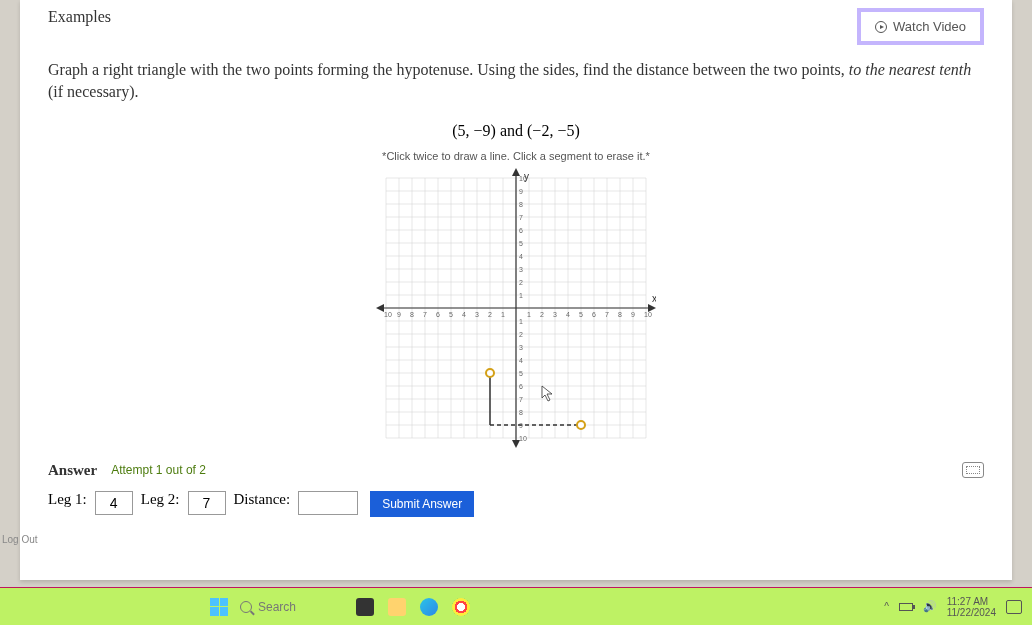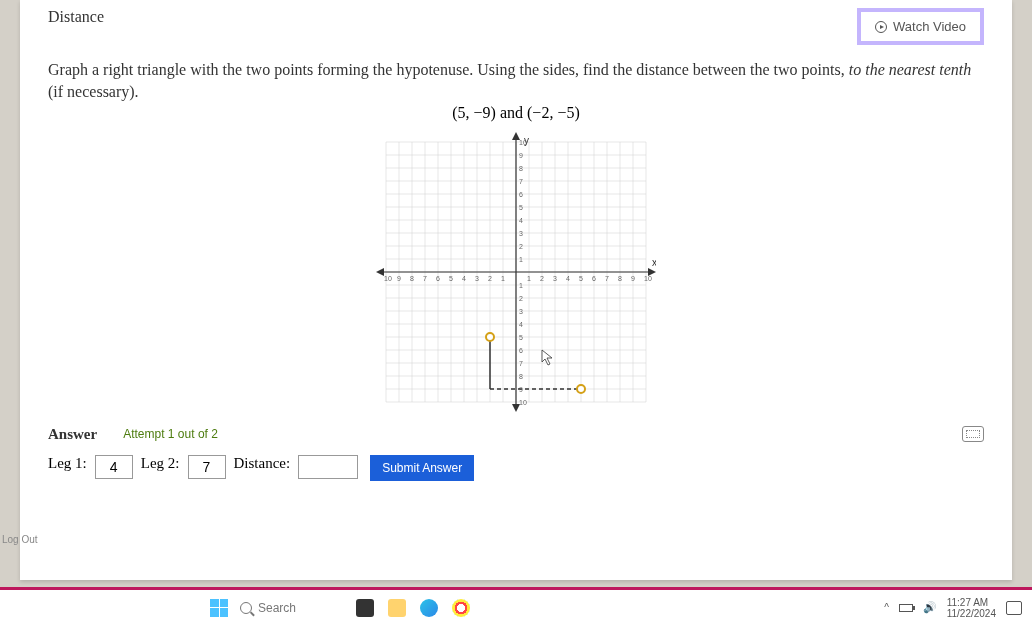--- a/index.html
+++ b/index.html
@@ -4,38 +4,38 @@
 <style>
 *{box-sizing:border-box;margin:0;padding:0}
 body{font-family:Georgia,"Times New Roman",serif;background:#d4d0c8;width:1032px;height:625px;overflow:hidden;position:relative}
 .page{background:#fff;margin:0 20px;padding:8px 28px 0 28px;height:580px;position:relative;box-shadow:0 2px 4px rgba(0,0,0,.15)}
 .top-row{display:flex;justify-content:space-between;align-items:flex-start;margin-bottom:14px}
 .q-title{font-size:16px;color:#333}
 .top-btns{display:flex;gap:10px}
 .btn{font-family:Arial,sans-serif;font-size:13px;padding:7px 14px;border:4px solid #c4b5fd;background:#fff;color:#555;cursor:pointer;display:flex;align-items:center;gap:6px}
 .play-icon{width:12px;height:12px;border:1.5px solid #555;border-radius:50%;display:inline-flex;align-items:center;justify-content:center}
 .play-icon::after{content:"";border-left:4px solid #555;border-top:2.5px solid transparent;border-bottom:2.5px solid transparent;margin-left:1px}
-.prompt{font-size:16px;color:#333;line-height:1.4;}
+.prompt{font-size:16px;color:#333;line-height:1.4;margin-bottom:18px}
 .italic{font-style:italic}
 .center{text-align:center}
 .points{font-size:16px;margin-bottom:10px}
 .hint{font-family:Arial,sans-serif;font-size:11px;color:#555;margin-bottom:6px}
 .graph-wrap{display:flex;justify-content:center;margin-bottom:14px}
 svg.graph{display:block}
-.answer-row{display:flex;align-items:center;gap:20px;font-size:15px;color:#333}
+.answer-row{display:flex;align-items:center;gap:8px;font-size:15px;color:#333}
 .answer-label{font-weight:bold}
 .attempt{font-family:Liberation Sans, sans-serif;font-size:12px;color:#4d7c0f;margin-left:6px}
 .kbd-icon{margin-left:auto;width:22px;height:16px;border:1.5px solid #888;border-radius:3px;position:relative}
 .kbd-icon::after{content:"";position:absolute;left:3px;right:3px;top:3px;bottom:3px;border:1px dotted #888}
 .inputs-row{display:flex;gap:8px;margin-top:12px;font-size:15px}
 .inputs-row input{width:38px;height:24px;border:1px solid #999;text-align:center;font-size:14px;font-family:Arial}
 .inputs-row .dist{width:60px}
 .submit{font-family:Arial,sans-serif;background:#1b5fd9;color:#fff;border:none;padding:6px 12px;font-size:12px;cursor:pointer;margin-left:4px}
 .logout{position:absolute;left:2px;top:534px;font-family:Arial,sans-serif;font-size:10px;color:#888}
-.taskbar{position:absolute;left:0;right:0;bottom:0;height:38px;background:#ffffff;border-top:3px solid #be185d;display:flex;align-items:center;padding:0 10px;font-family:"Segoe UI",Arial,sans-serif;font-size:12px;color:#444}
+.taskbar{position:absolute;left:0;right:0;bottom:0;height:38px;background:#bef264;border-top:1px solid #be185d;display:flex;align-items:center;padding:0 10px;font-family:"Segoe UI",Arial,sans-serif;font-size:12px;color:#444}
 .win{width:18px;height:18px;display:grid;grid-template:1fr 1fr/1fr 1fr;gap:1px;margin-left:200px}
 .win span:nth-child(1){background:#4cc2ff}.win span:nth-child(2){background:#4cc2ff}.win span:nth-child(3){background:#4cc2ff}.win span:nth-child(4){background:#4cc2ff}
 .search{display:flex;align-items:center;gap:6px;margin-left:12px;color:#777}
 .mag{width:12px;height:12px;border:1.5px solid #777;border-radius:50%;position:relative}
 .mag::after{content:"";position:absolute;width:5px;height:1.5px;background:#777;bottom:-2px;right:-4px;transform:rotate(45deg)}
 .tray{margin-left:auto;display:flex;align-items:center;gap:10px;font-size:10px;color:#555}
 .tray .time{text-align:left;line-height:1.1}
 .tb-icons{display:flex;gap:14px;margin-left:60px;align-items:center}
 .tb-ic{width:18px;height:18px;border-radius:3px}
 .tb-l{background:#333}
@@ -46,34 +46,35 @@
 .batt{width:14px;height:8px;border:1px solid #555;position:relative}
 .batt::after{content:"";position:absolute;right:-3px;top:1px;width:2px;height:4px;background:#555}
 .snd{font-size:11px}
 .notif{width:16px;height:14px;border:1.2px solid #555;border-radius:2px;position:relative}
 </style>
 </head>
 <body>
 
 <div class="page">
   <div class="top-row">
-    <div class="q-title">Distance</div>
+    <div class="q-title">Examples</div>
     <div class="top-btns">
       <button class="btn">
         <span class="play-icon"></span>
         <span>Watch Video</span>
       </button>
     </div>
   </div>
 
   <p class="prompt">
     <span>Graph a right triangle with the two points forming the hypotenuse. Using the sides, find the distance between the two points, </span><span class="italic">to the nearest tenth</span><span> (if necessary).</span>
   </p>
 
   <div class="center points">(5, −9) and (−2, −5)</div>
+  <div class="center hint">*Click twice to draw a line. Click a segment to erase it.*</div>
 
   <div class="graph-wrap">
     <svg class="graph" width="280" height="280" viewBox="0 0 280 280">
       <g id="grid">
           <line x1="10" x2="10" y1="10" y2="270" stroke="#ccc" stroke-width="0.5"></line>
           <line y1="270" y2="270" x1="10" x2="270" stroke="#ccc" stroke-width="0.5"></line>
           <line x1="23" x2="23" y1="10" y2="270" stroke="#ccc" stroke-width="0.5"></line>
           <line y1="257" y2="257" x1="10" x2="270" stroke="#ccc" stroke-width="0.5"></line>
           <line x1="36" x2="36" y1="10" y2="270" stroke="#ccc" stroke-width="0.5"></line>
           <line y1="244" y2="244" x1="10" x2="270" stroke="#ccc" stroke-width="0.5"></line>

